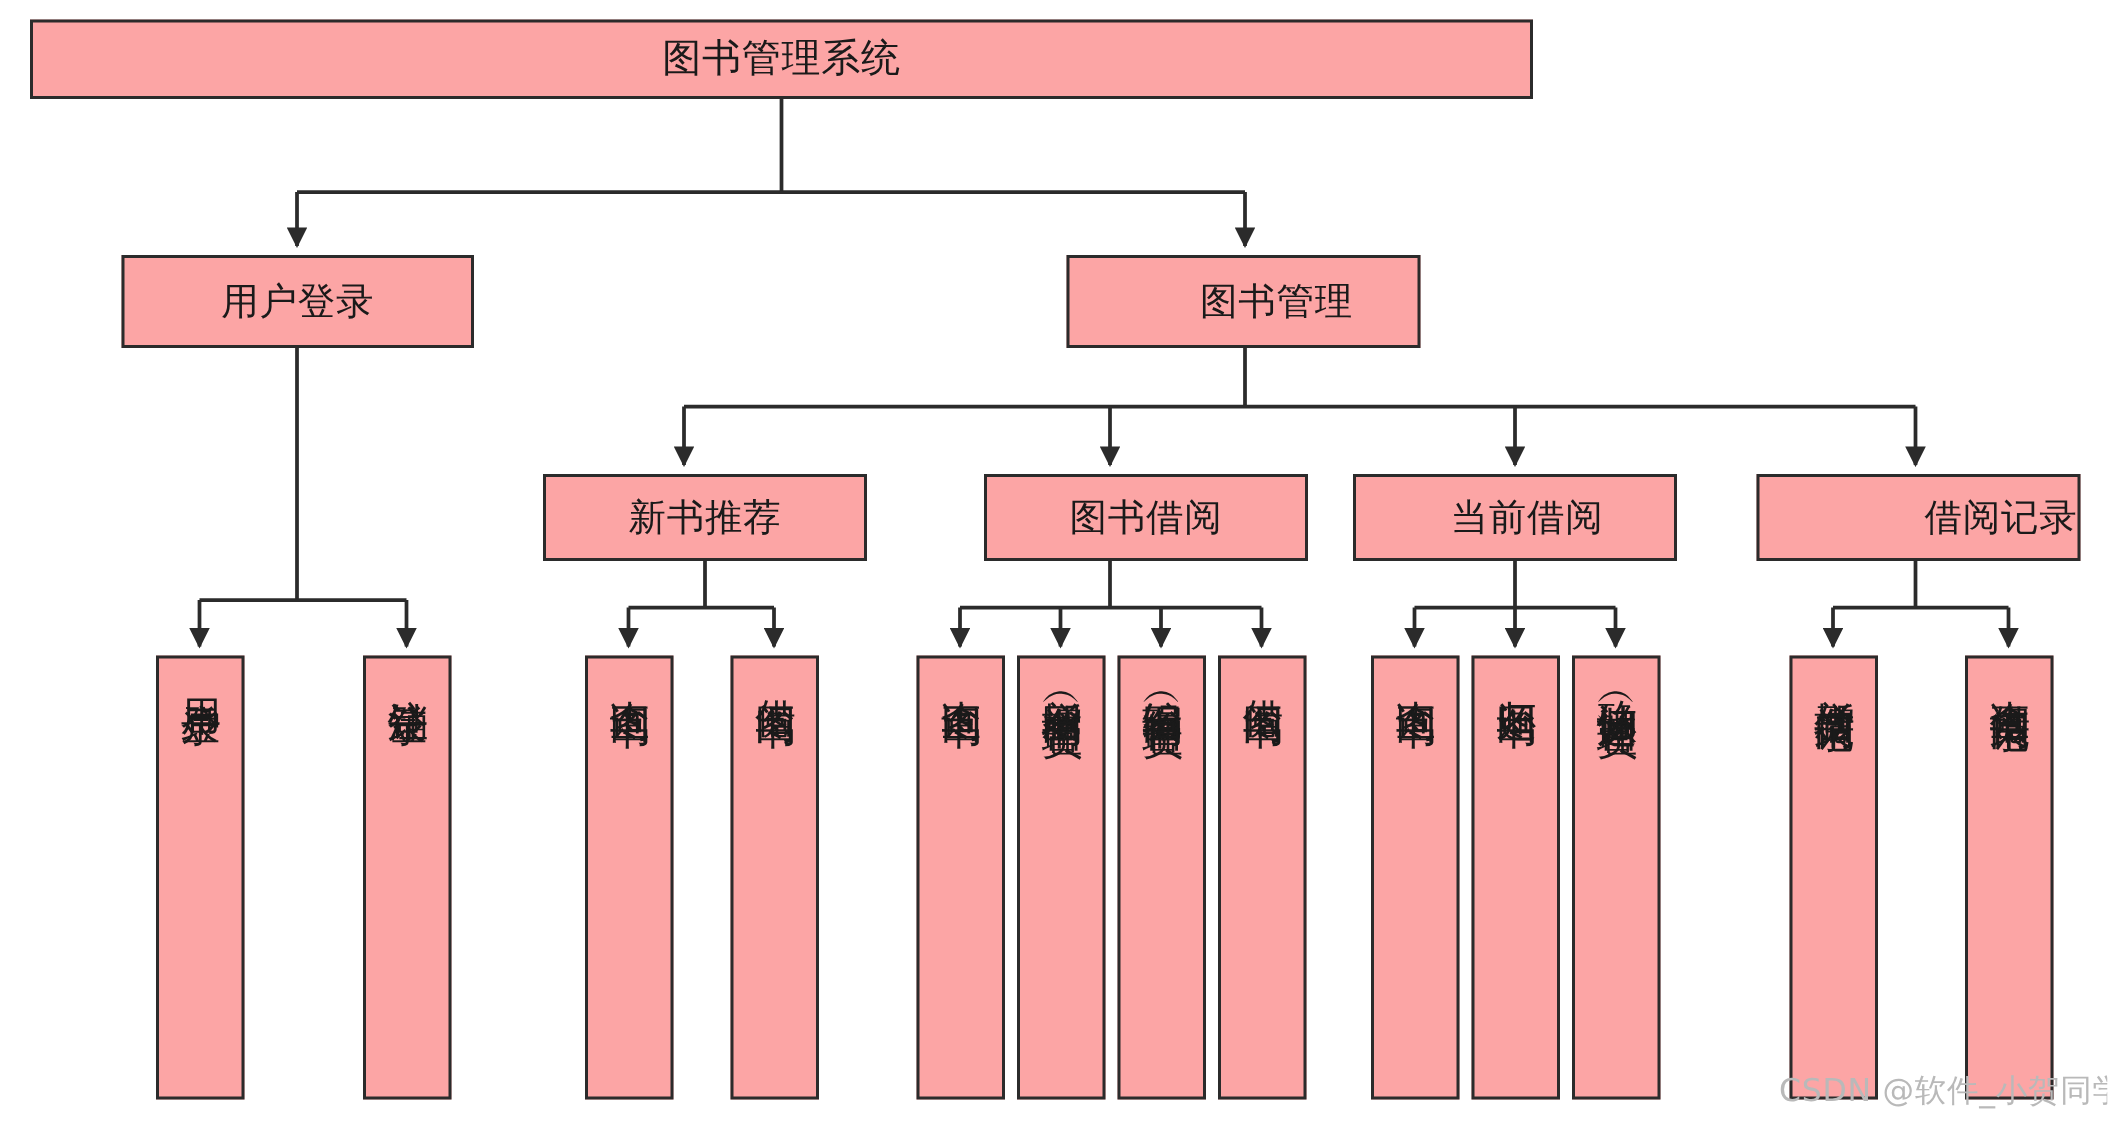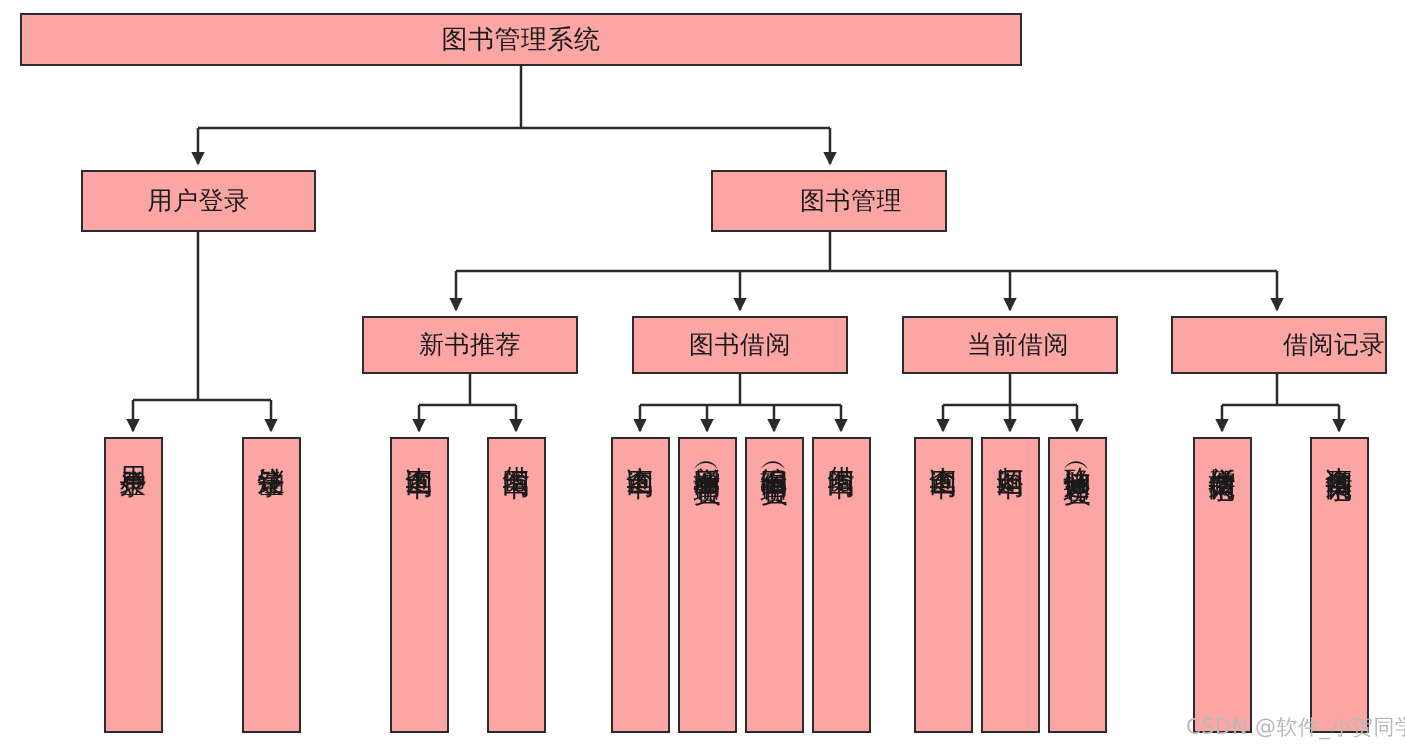--- a/index.html
+++ b/index.html
@@ -137,21 +137,21 @@
   <div class="node horiz" style="left:81px; top:170px; width:235px; height:62px;">
     <span class="label">用户登录</span>
   </div>
   <div class="node horiz" style="left:711px; top:170px; width:236px; height:62px;padding-left:44px;">
     <span class="label">图书管理</span>
   </div>
 
   <div class="node horiz" style="left:362px; top:316px; width:216px; height:58px;">
     <span class="label">新书推荐</span>
   </div>
-  <div class="node horiz" style="left:632px; top:316px; width:216px; height:58px;">
+  <div class="node horiz" style="left:656px; top:316px; width:216px; height:58px;">
     <span class="label">图书借阅</span>
   </div>
   <div class="node horiz" style="left:902px; top:316px; width:216px; height:58px;padding-left:16px;">
     <span class="label">当前借阅</span>
   </div>
   <div class="node horiz" style="left:1171px; top:316px; width:216px; height:58px;justify-content:flex-end;">
     <span class="label">借阅记录</span>
   </div>
 
   <div class="node vert" style="left:104px; top:437px; width:59px; height:296px;">

